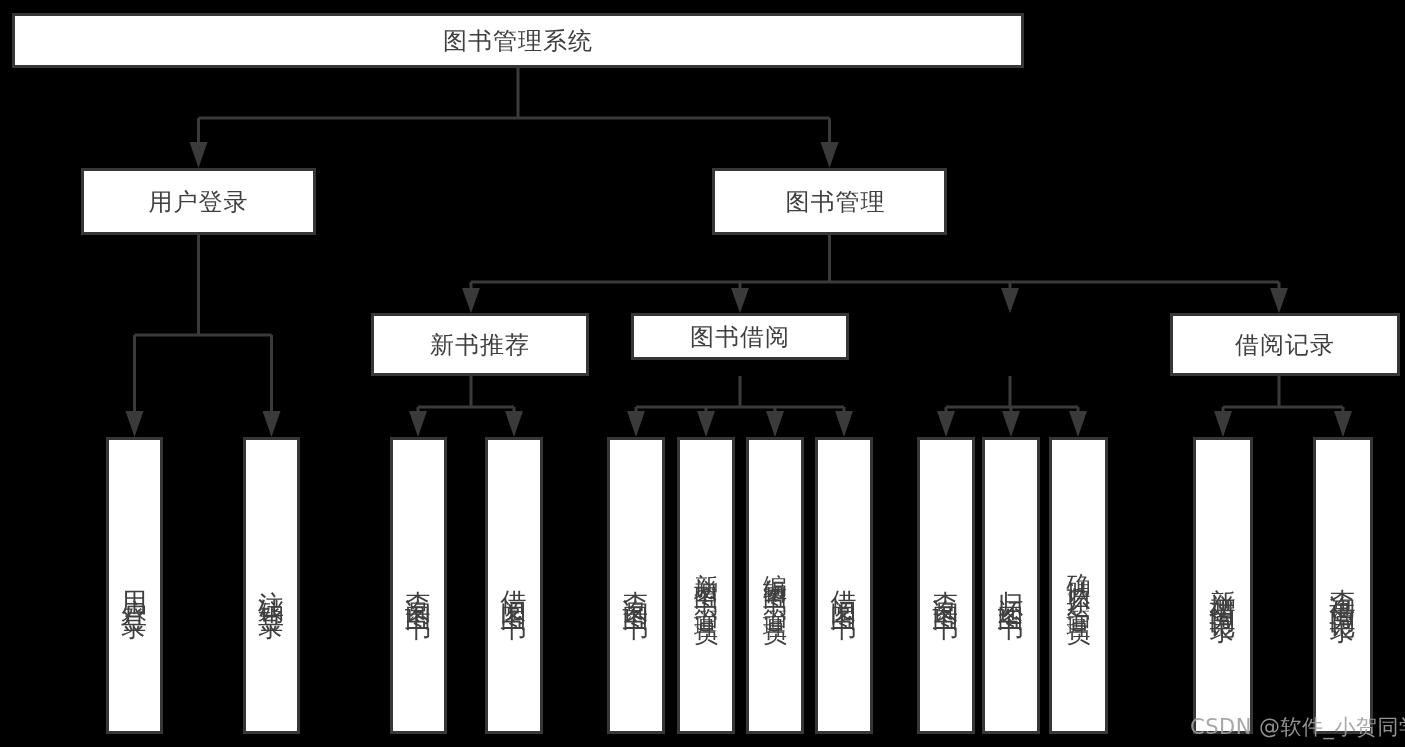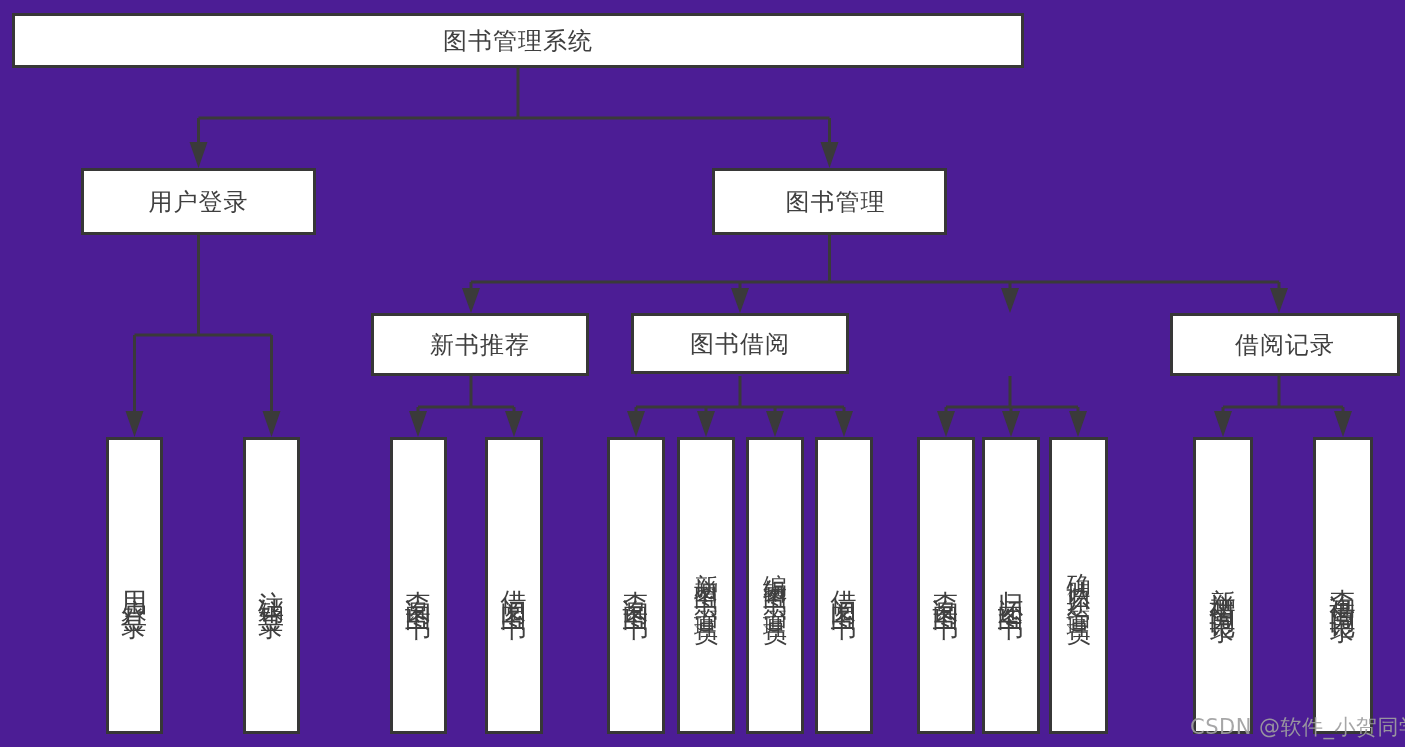--- a/index.html
+++ b/index.html
@@ -5,21 +5,21 @@
   * { margin: 0; padding: 0; box-sizing: border-box; }
   html, body { background: #ffffff; }
   body {
     font-family: "DejaVu Sans", "Liberation Sans", sans-serif;
     color: #3d3d3d;
   }
   .stage {
     position: relative;
     width: 1405px;
     height: 747px;
-    background: #4c1d95;
+    background: #000000;
     overflow: hidden;
   }
   .stage svg.connectors {
     position: absolute;
     left: 0; top: 0;
     width: 1405px; height: 747px;
   }
   .node {
     position: absolute;
     background: #ffffff;
@@ -105,21 +105,21 @@
       <polygon points="1343,437 1334,411 1352,411"></polygon>
     </g>
   </svg>
 
   <div class="node hbox" style="left:12px; top:13px; width:1012px; height:55px;">图书管理系统</div>
 
   <div class="node hbox" style="left:81px; top:168px; width:235px; height:67px;">用户登录</div>
   <div class="node hbox" style="left:712px; top:168px; width:235px; height:67px;padding-left:12px;">图书管理</div>
 
   <div class="node hbox" style="left:371px; top:313px; width:218px; height:63px;">新书推荐</div>
-  <div class="node hbox" style="left:631px; top:313px; width:218px; height:61px;">图书借阅</div>
+  <div class="node hbox" style="left:631px; top:313px; width:218px; height:47px;">图书借阅</div>
   <div class="node hbox" style="left:1170px; top:313px; width:230px; height:63px;">借阅记录</div>
 
   <div class="node vbox ls4" style="left:106px; top:437px; width:57px; height:297px;">用户登录</div>
   <div class="node vbox ls4" style="left:243px; top:437px; width:57px; height:297px;">注销登录</div>
 
   <div class="node vbox ls4" style="left:390px; top:437px; width:57px; height:297px;">查询图书</div>
   <div class="node vbox ls4" style="left:485px; top:437px; width:58px; height:297px;">借阅图书</div>
 
   <div class="node vbox ls4" style="left:607px; top:437px; width:58px; height:297px;">查询图书</div>
   <div class="node vbox ls9" style="left:677px; top:437px; width:58px; height:297px;">新增图书（管理员）</div>

